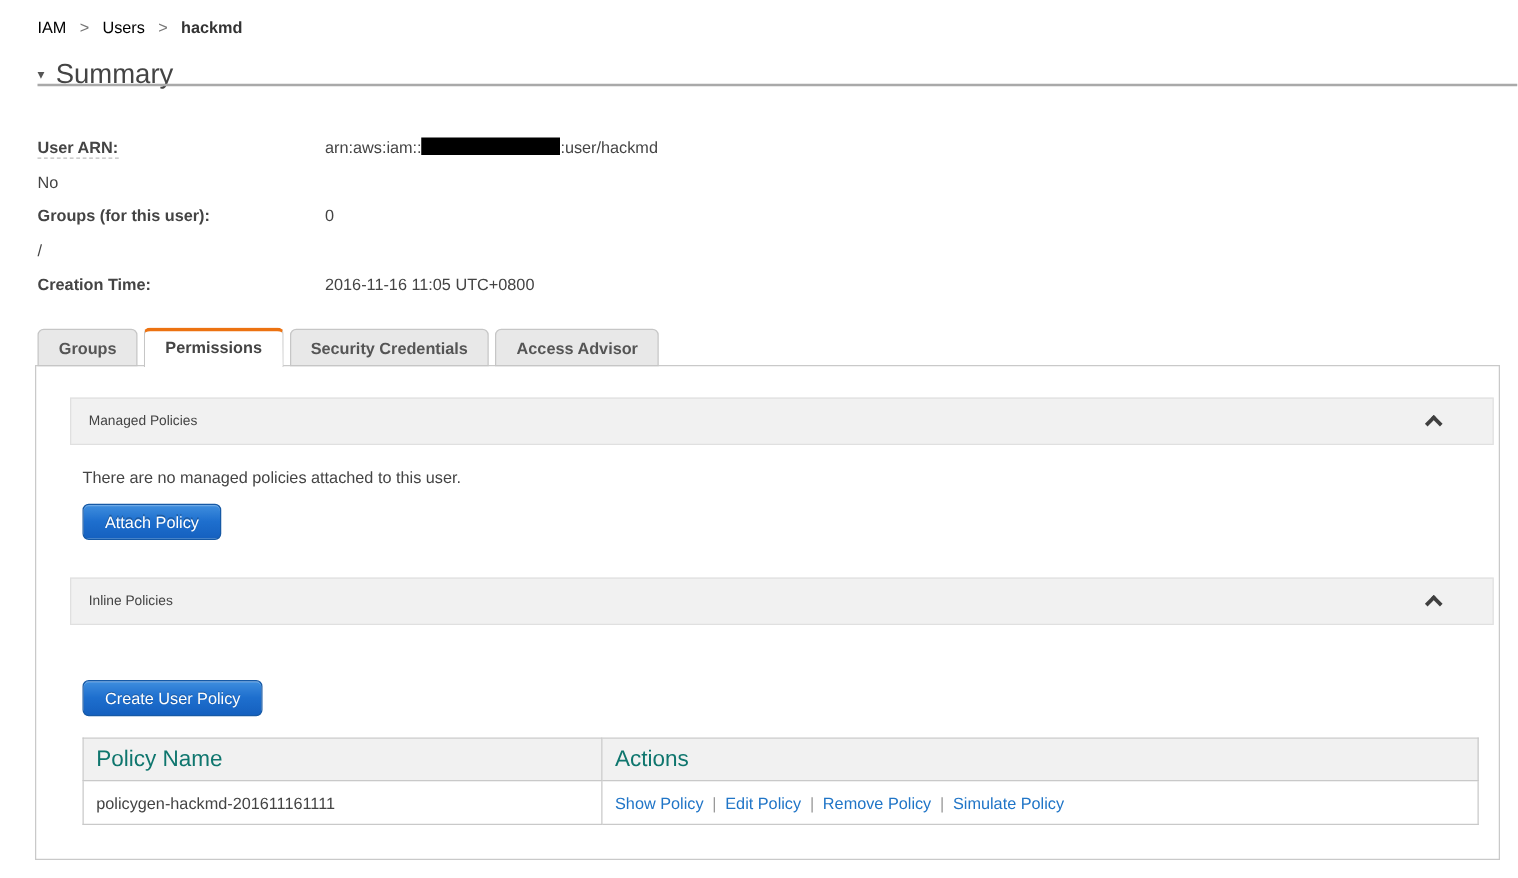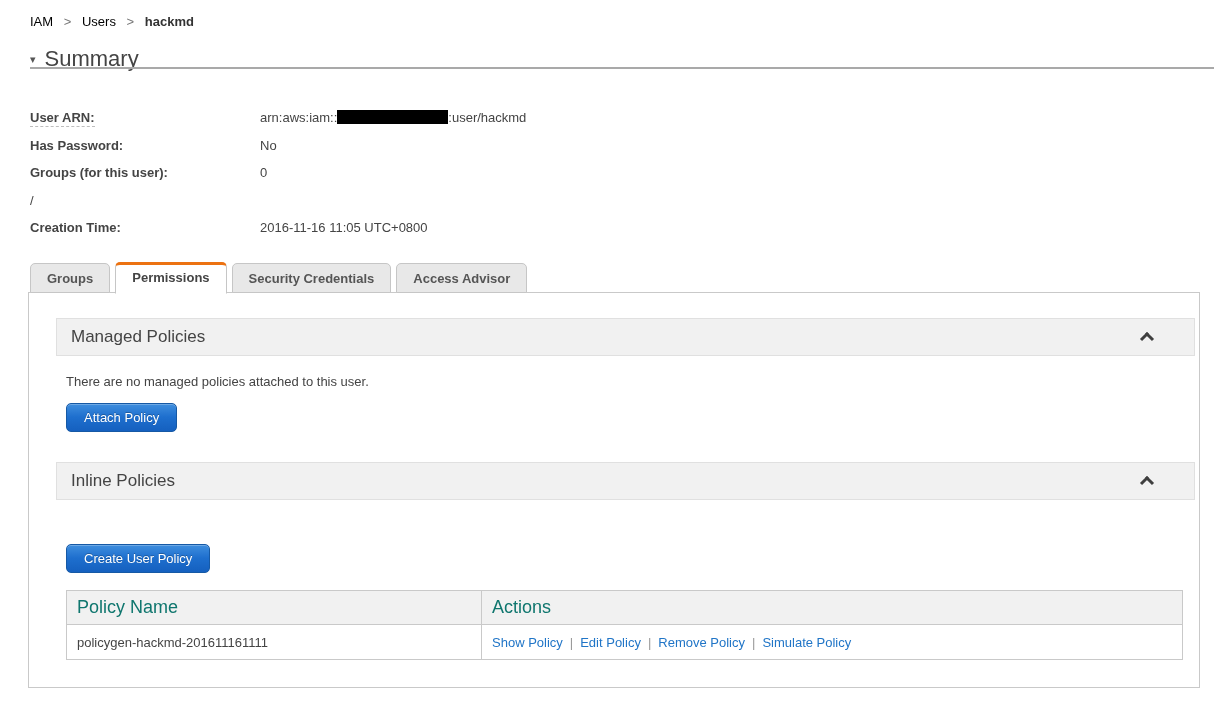--- a/index.html
+++ b/index.html
@@ -46,21 +46,21 @@
 
   
   .panel {
     position: absolute; top: 292px; left: 28px; width: 1172px; height: 396px;
     background: #fff; border: 1px solid #c9c9c9; padding: 25px 4px 0 27px;
   }
   .section-header {
     background: #f1f1f1; border: 1px solid #e0e0e0; height: 38px;
     display: flex; align-items: center; padding: 0 14px; cursor: pointer;
   }
-  .section-header .stitle { font-size: 17px; color: #444; }
+  .section-header .stitle { font-size: 11px; color: #444; }
   .chev-wrap { margin-left: auto; margin-right: 24px; cursor: pointer; padding: 4px; }
   .chevron {
     display: block; width: 10px; height: 10px;
     border-top: 3px solid #3f3f3f; border-left: 3px solid #3f3f3f;
     transform: rotate(45deg); margin-top: 4px;
   }
   .section-body { padding: 18px 0 0 10px; }
   .body-text { font-size: 13px; color: #444; }
 
   .aws-btn {
@@ -106,21 +106,20 @@
   <div class="rule"></div>
 
   <div class="summary-grid">
     <div class="srow">
       <div class="slabel"><span class="dashed">User ARN:</span></div>
       <div class="sval">
         <span>arn:aws:iam::</span><span class="redacted"></span><span>:user/hackmd</span>
       </div>
     </div>
     <div class="srow">
-      <div class="slabel">Has Password:</div>
       <div class="sval">No</div>
     </div>
     <div class="srow">
       <div class="slabel">Groups (for this user):</div>
       <div class="sval">0</div>
     </div>
     <div class="srow">
       <div class="sval">/</div>
     </div>
     <div class="srow">

